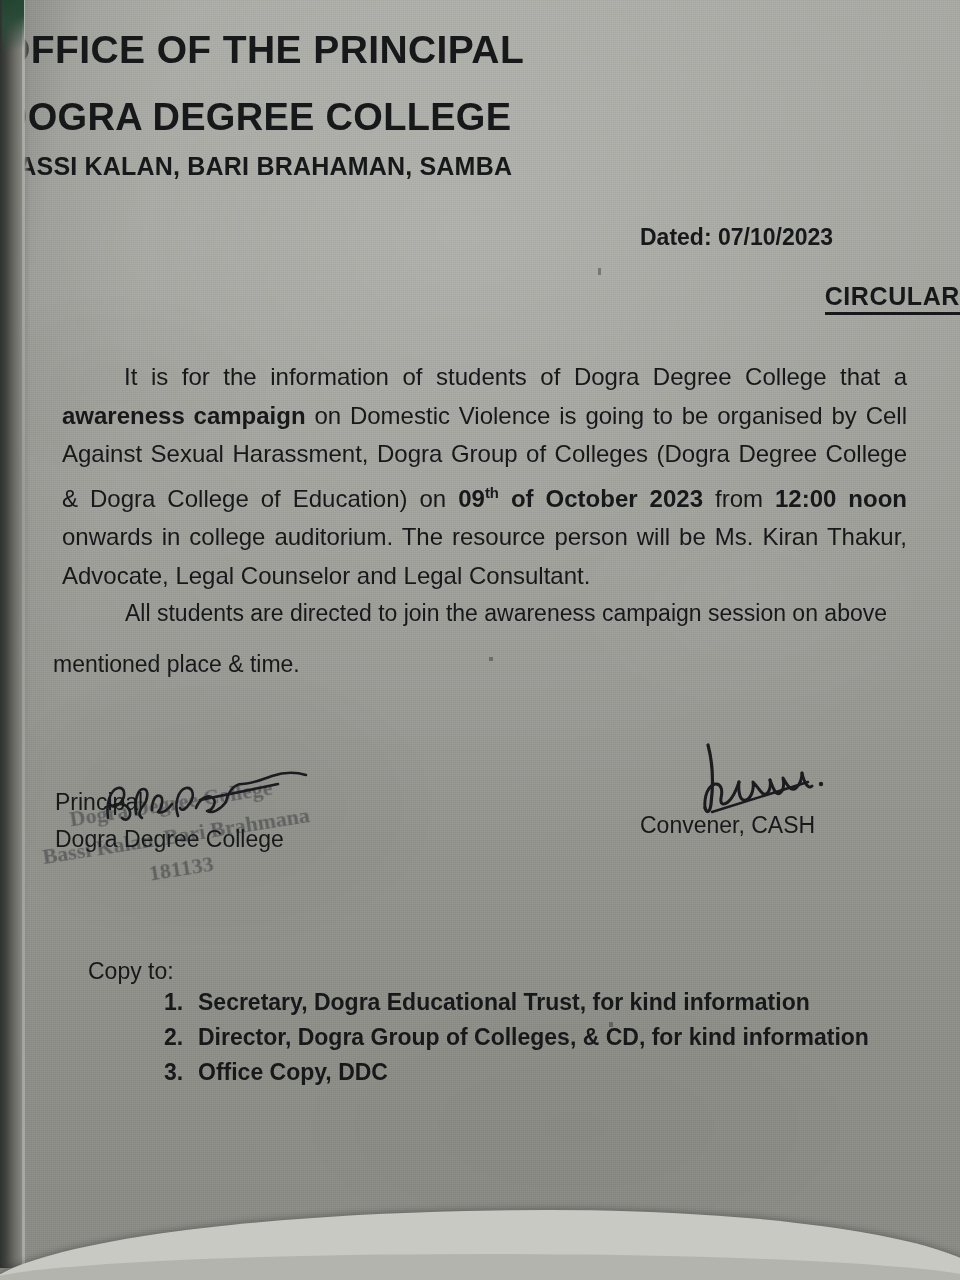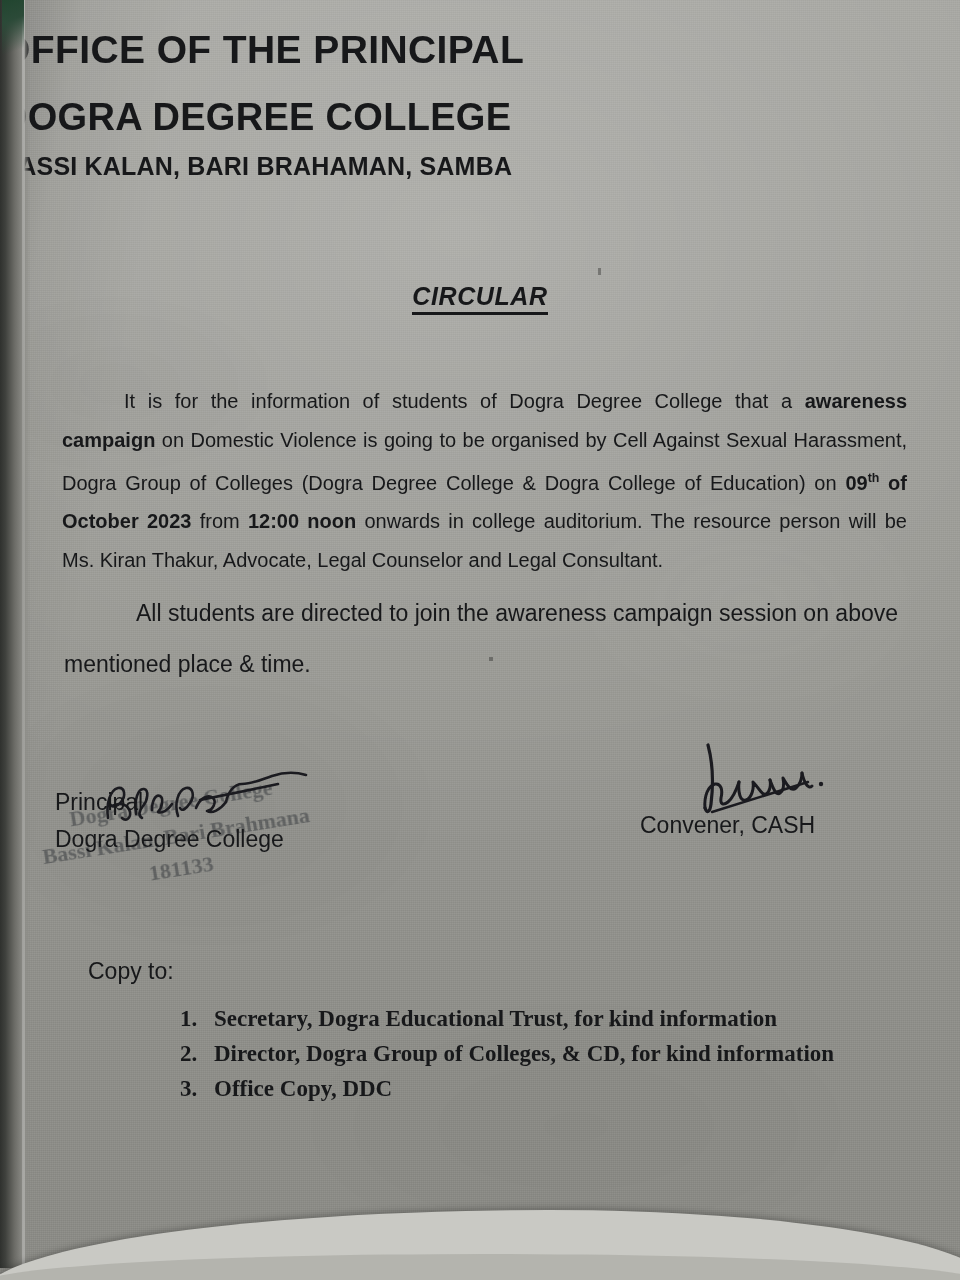--- a/index.html
+++ b/index.html
@@ -108,40 +108,38 @@
     position: absolute; left: 55px; top: 212px;
     font-size: 23px; font-weight: 700;
   }
   .dateline {
     position: absolute; left: 640px; top: 224px;
     font-size: 23px; font-weight: 700;
   }
 
   .circular {
     position: absolute; left: 0; right: 0; top: 282px;
-    text-align: center;
-    font-style: italic;
+    text-align: right;
   }
   .circular span {
     font-size: 25px; font-weight: 700; letter-spacing: .6px;
     border-bottom: 3px solid #17181a;
     padding-bottom: 2px;
   }
 
   
   .body-p1 {
     position: absolute; left: 62px; top: 358px; width: 845px;
-    font-size: 20px;
+    font-size: 24px;
     line-height: 38.5px;
     text-align: justify;
     text-indent: 62px;
-    margin-top: 24px;
   }
   .body-p2 {
-    position: absolute; left: 64px; top: 588px; width: 845px;
+    position: absolute; left: 53px; top: 588px; width: 845px;
     font-size: 23px;
     line-height: 51px;
     text-indent: 72px;
   }
   .body-p1 b, .body-p2 b { font-weight: 700; }
   .body-p1 sup { font-size: .62em; vertical-align: super; font-weight: 700; }
 
   
   .sig-left {
     position: absolute; left: 55px; top: 784px;
@@ -177,25 +175,24 @@
     filter: blur(.3px);
   }
 
   
   .copyto {
     position: absolute; left: 88px; top: 958px;
     font-size: 23px; font-weight: 400;
   }
   .copy-list {
     position: absolute; left: 164px; top: 985px;
-    margin: 16px; padding: 0;
+    margin: 0; padding: 0;
     list-style: none;
     font-size: 23px; font-weight: 700;
     line-height: 35px;
-    font-family: Liberation Serif, serif;
   }
   .copy-list li { white-space: nowrap; }
   .copy-list .num { display: inline-block; width: 34px; }
 
   .speck { position: absolute; background: rgba(20,20,20,.35); pointer-events: none; }
 </style>
 </head>
 <body>
 
 <div class="page">
@@ -203,20 +200,21 @@
   <div class="paper-base"></div>
   <div class="paper-texture"></div>
   <div class="paper-blotch"></div>
 
   <div class="content">
 
     <div class="hdr-l1">OFFICE OF THE PRINCIPAL</div>
     <div class="hdr-l2">DOGRA DEGREE COLLEGE</div>
     <div class="hdr-l3">BASSI KALAN, BARI BRAHAMAN, SAMBA</div>
 
+    <div class="dateline">Dated: 07/10/2023</div>
 
     <div class="circular">
       <span>CIRCULAR</span>
     </div>
 
     <div class="body-p1"><span>It is for the information of students of Dogra Degree College that a </span><b>awareness campaign</b><span> on Domestic Violence is going to be organised by Cell Against Sexual Harassment, Dogra Group of Colleges (Dogra Degree College &amp; Dogra College of Education) on </span><b>09</b><sup>th</sup><b> of October 2023</b><span> from </span><b>12:00 noon</b><span> onwards in college auditorium. The resource person will be Ms. Kiran Thakur, Advocate, Legal Counselor and Legal Consultant.</span></div>
 
     <div class="body-p2">All students are directed to join the awareness campaign session on above mentioned place &amp; time.</div>
 
     <svg class="sig-ink-right" viewBox="0 0 150 80">

